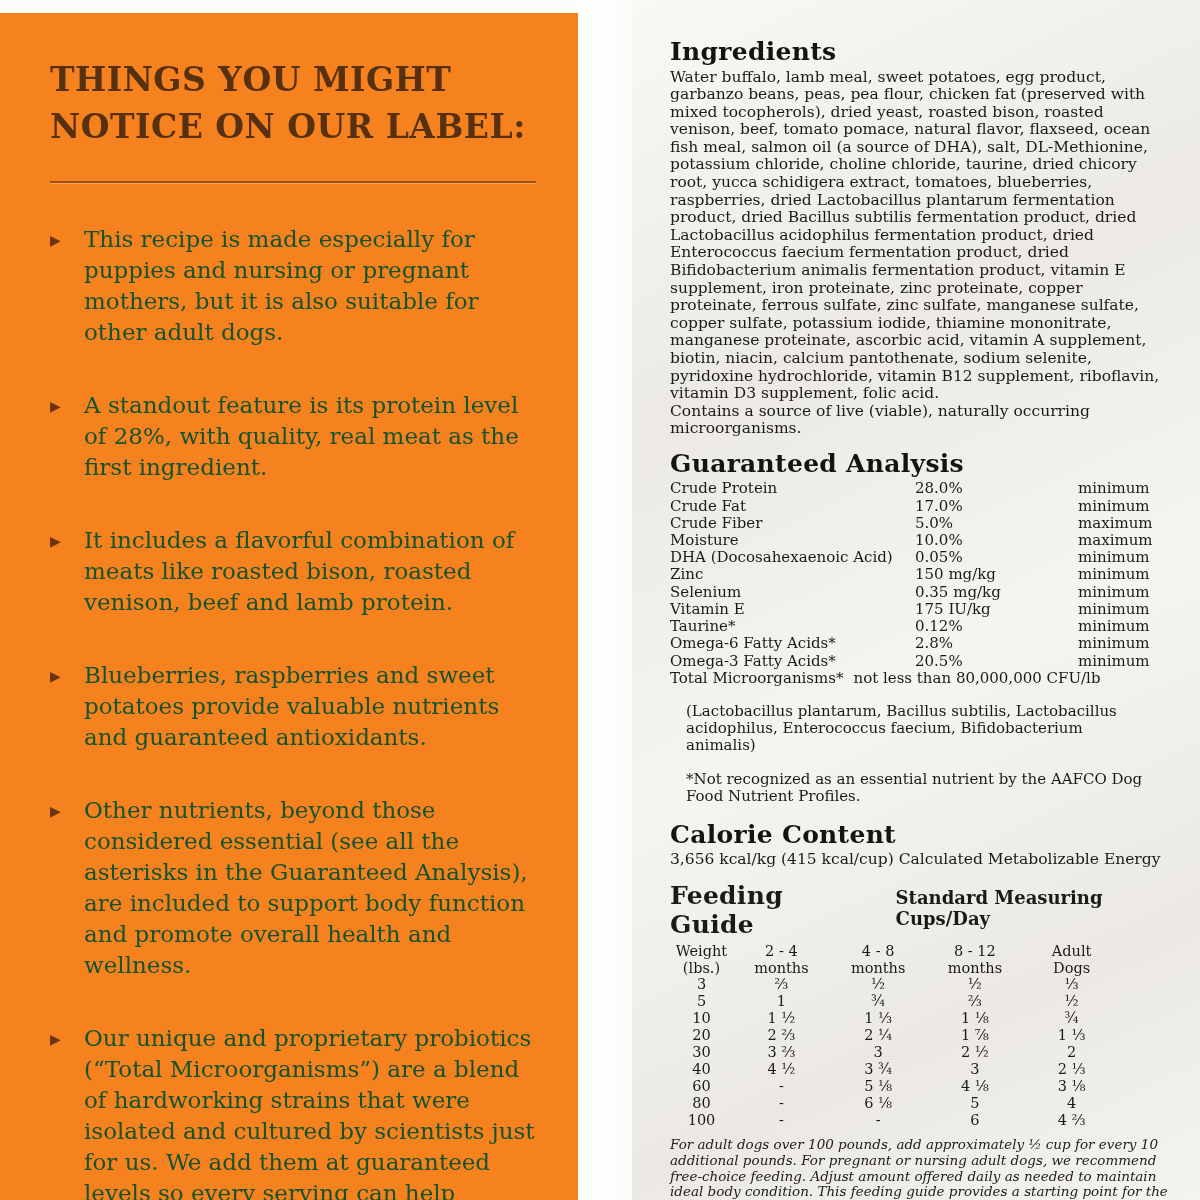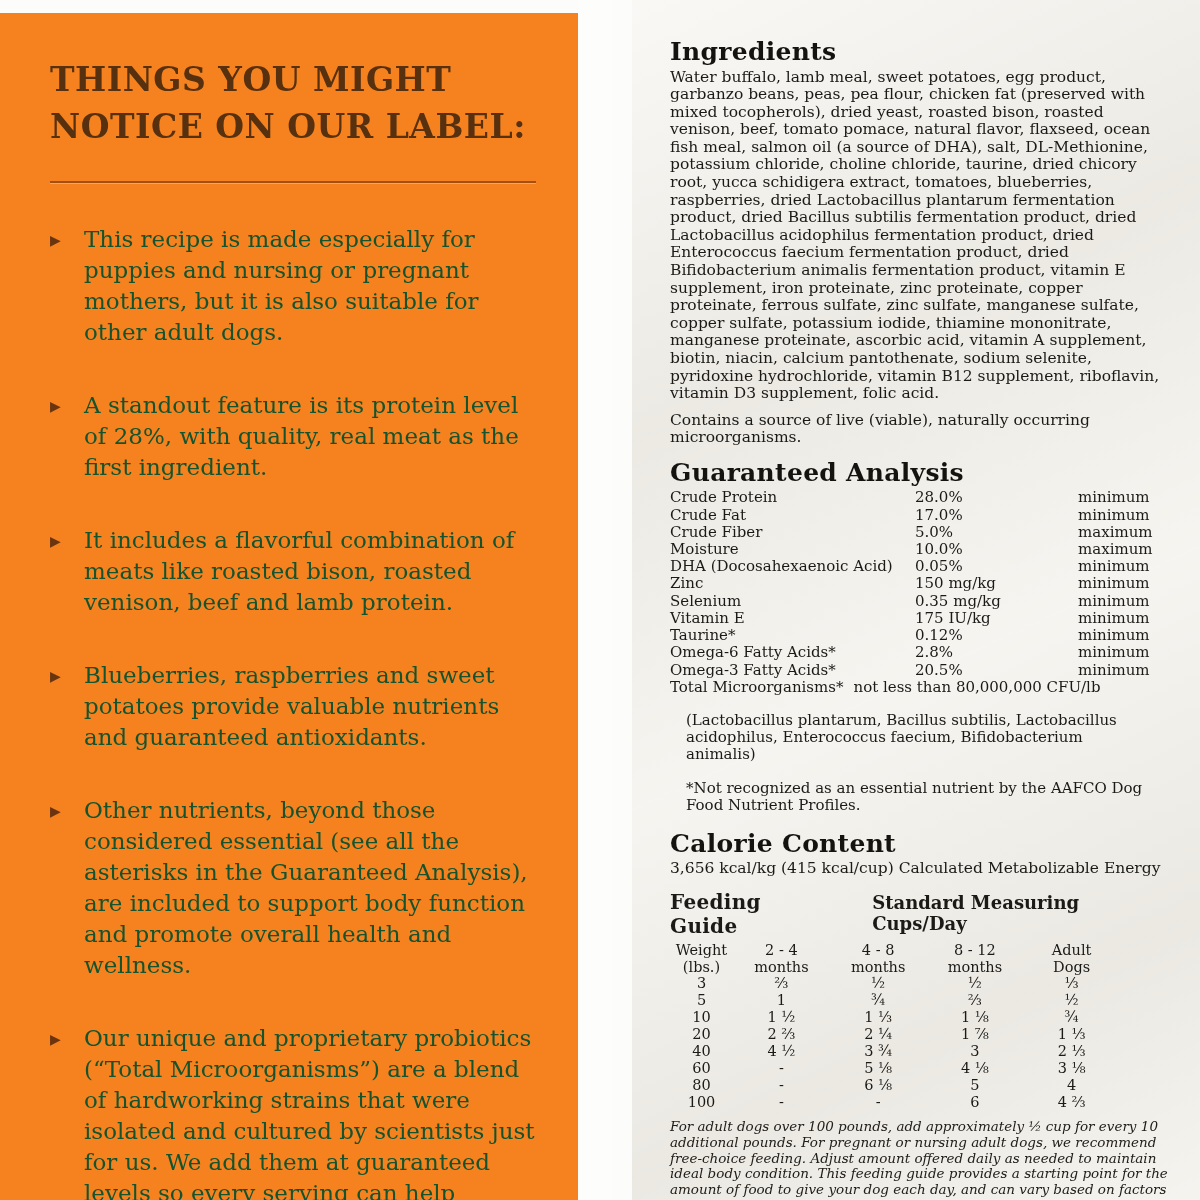--- a/index.html
+++ b/index.html
@@ -41,37 +41,37 @@
     background-image:
       linear-gradient(155deg, rgba(255,255,255,.55) 0%, rgba(120,115,100,.05) 30%, rgba(255,255,255,.30) 55%, rgba(120,115,100,.06) 80%, rgba(255,255,255,.25) 100%);
     box-sizing:border-box;padding:38px 50px 0 38px;
     color:#1C1A17;
   }
   .sec-heading{
     font-weight:bold;font-size:25px;line-height:1.1;letter-spacing:.3px;
     margin:0 0 3px 0;color:#141310;
   }
   .body-text{font-size:15.5px;line-height:17.6px;margin:0;text-align:left;}
-  .contains-note{margin-top:9px;}
+  .contains-note{margin-top:0;}
   
   .ga-section{margin-top:12px;}
   .ga-table{margin-top:2px;}
   .ga-row{display:flex;font-size:15px;line-height:17.2px;}
   .ga-name{flex:1;}
   .ga-value{width:150px;white-space:nowrap;}
   .ga-qual{width:92px;padding-left:13px;}
   .ga-row-wide .ga-name{flex:0 0 auto;padding-right:10px;}
   .ga-row-wide .ga-value{flex:1;width:auto;}
   .ga-note{font-size:15px;line-height:17.2px;margin:16px;}
   
   .calorie-section{margin-top:16px;}
   
   .feeding-section{margin-top:12px;}
   .feeding-head-row{display:flex;align-items:baseline;}
-  .feeding-heading{font-weight:bold;font-size:20px;letter-spacing:.3px;}
+  .feeding-heading{font-weight:bold;font-size:25px;letter-spacing:.3px;}
   .feeding-subheading{font-weight:bold;font-size:18px;margin-left:42px;}
   .feeding-table{width:90%;border-collapse:collapse;table-layout:fixed;margin-top:4px;}
   .feeding-table th{
     font-weight:normal;font-size:14.5px;line-height:16.5px;
     white-space:pre-line;text-align:center;vertical-align:top;padding:0;
   }
   .feeding-table td{
     font-size:14.5px;line-height:17px;text-align:center;padding:0;
   }
   .feeding-footnote{
@@ -239,20 +239,27 @@
             <td>¾</td>
           </tr>
           <tr>
             <td>20</td>
             <td>2 ⅔</td>
             <td>2 ¼</td>
             <td>1 ⅞</td>
             <td>1 ⅓</td>
           </tr>
           <tr>
+            <td>30</td>
+            <td>3 ⅔</td>
+            <td>3</td>
+            <td>2 ½</td>
+            <td>2</td>
+          </tr>
+          <tr>
             <td>40</td>
             <td>4 ½</td>
             <td>3 ¾</td>
             <td>3</td>
             <td>2 ⅓</td>
           </tr>
           <tr>
             <td>60</td>
             <td>-</td>
             <td>5 ⅛</td>

